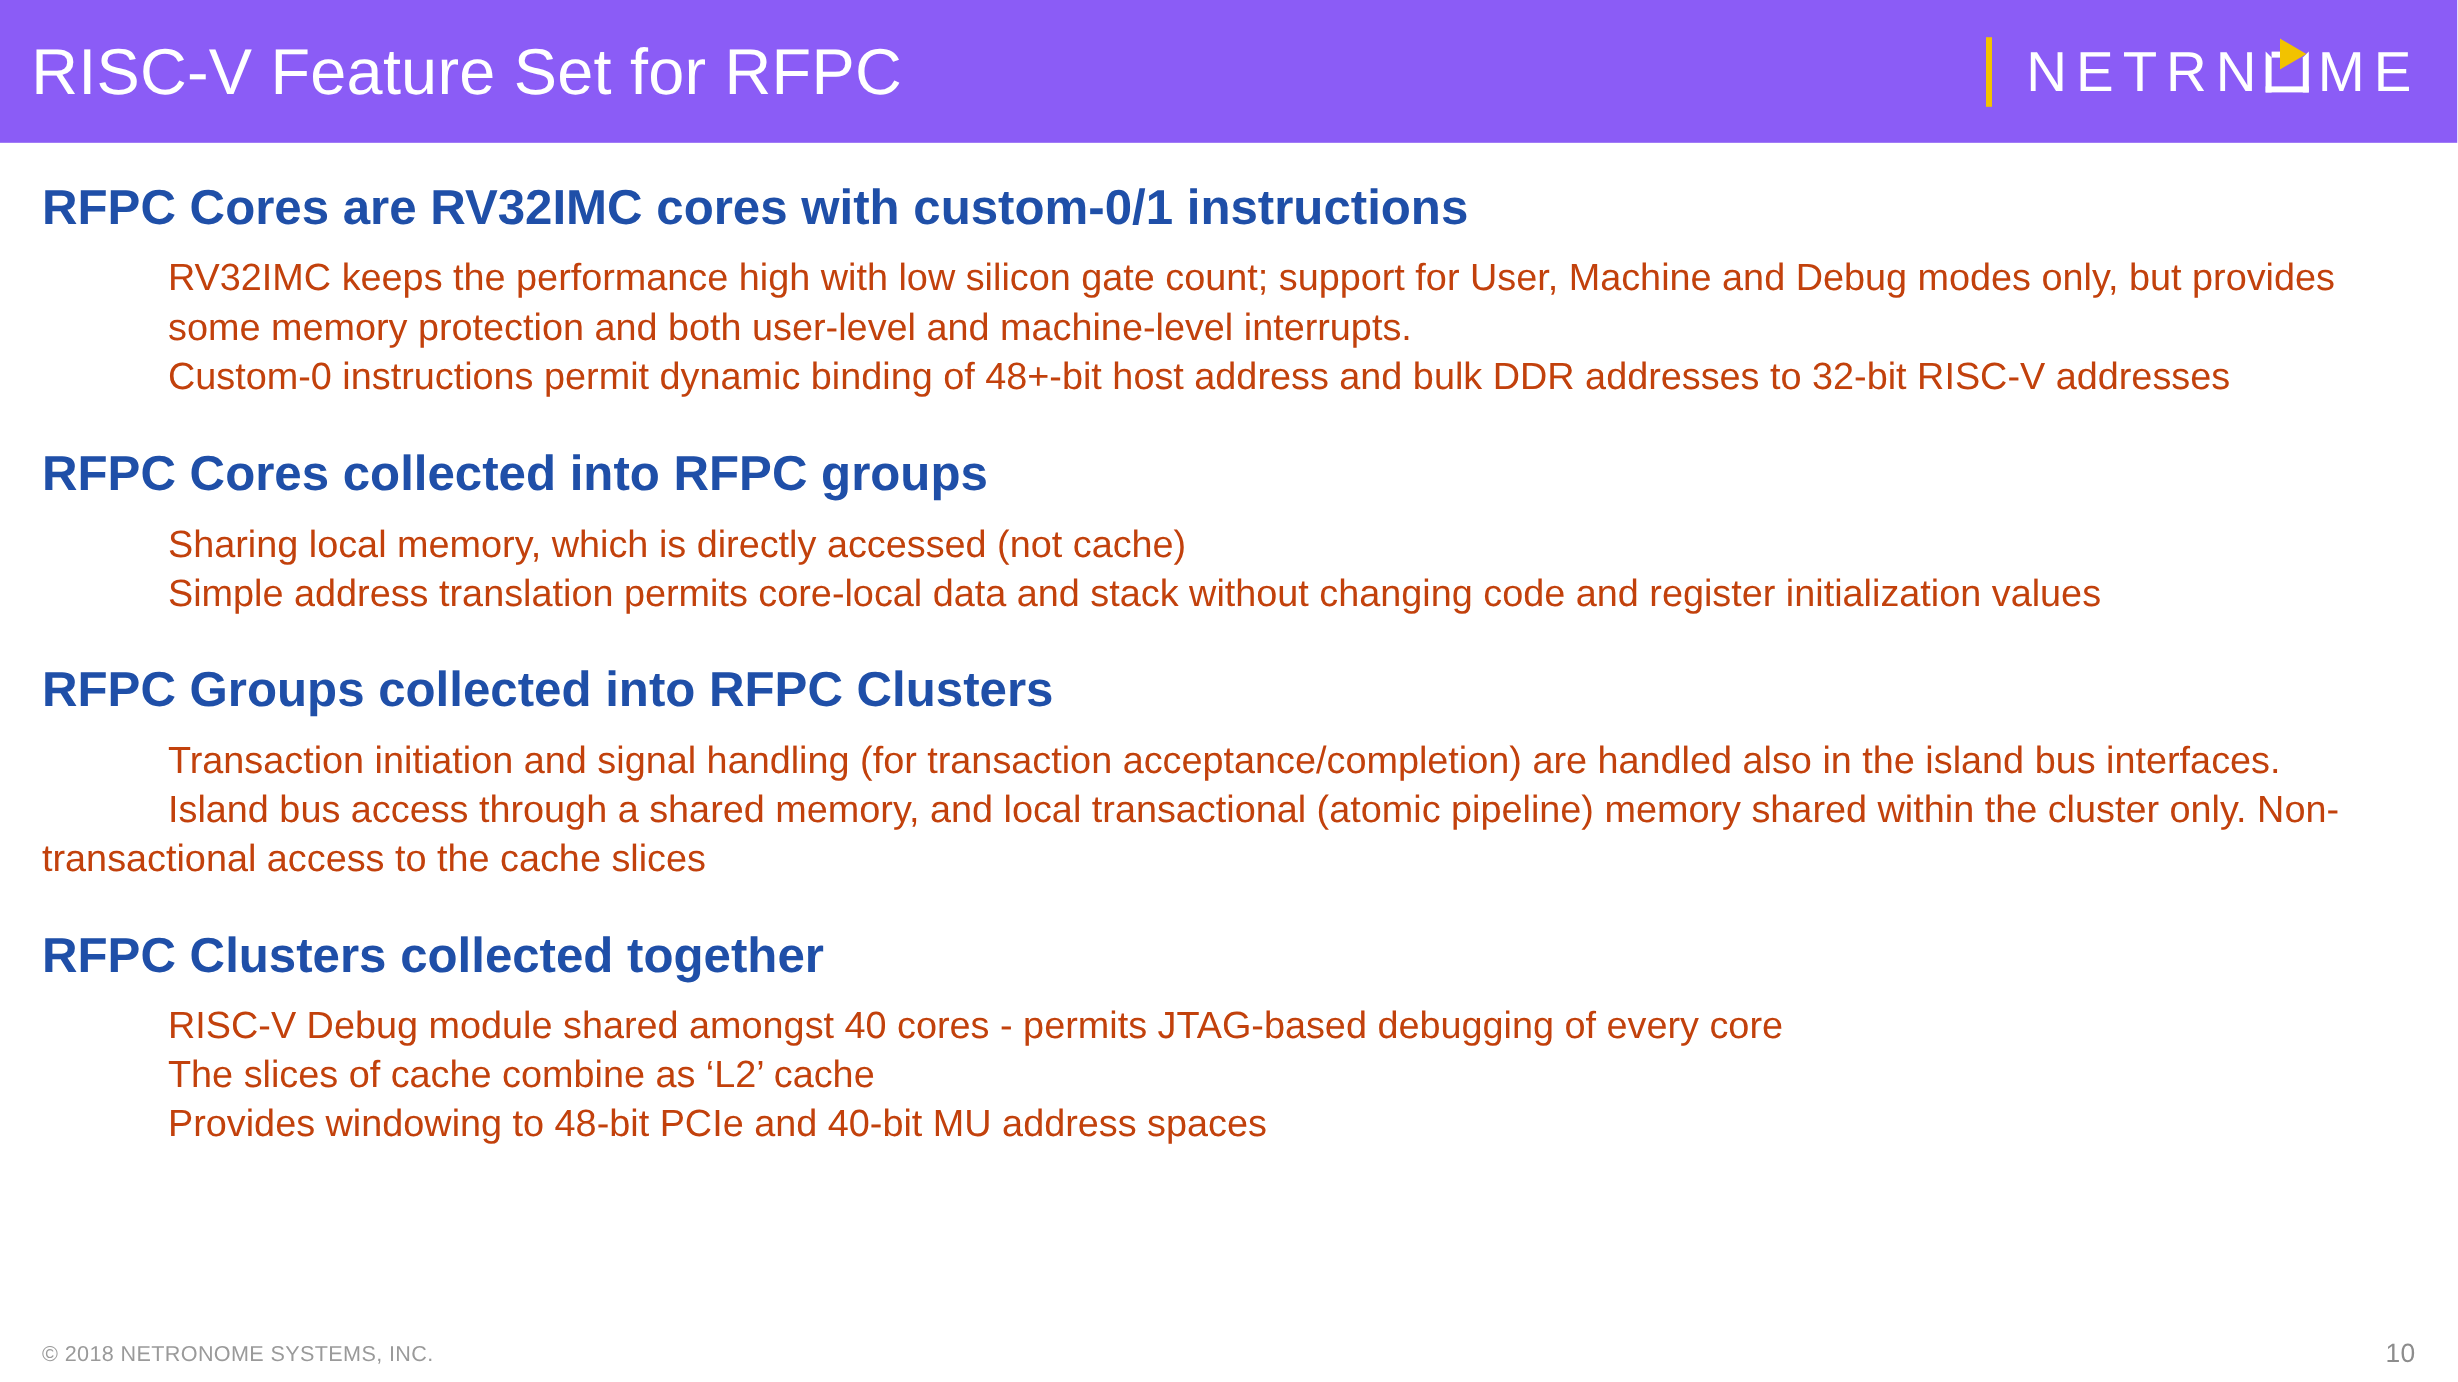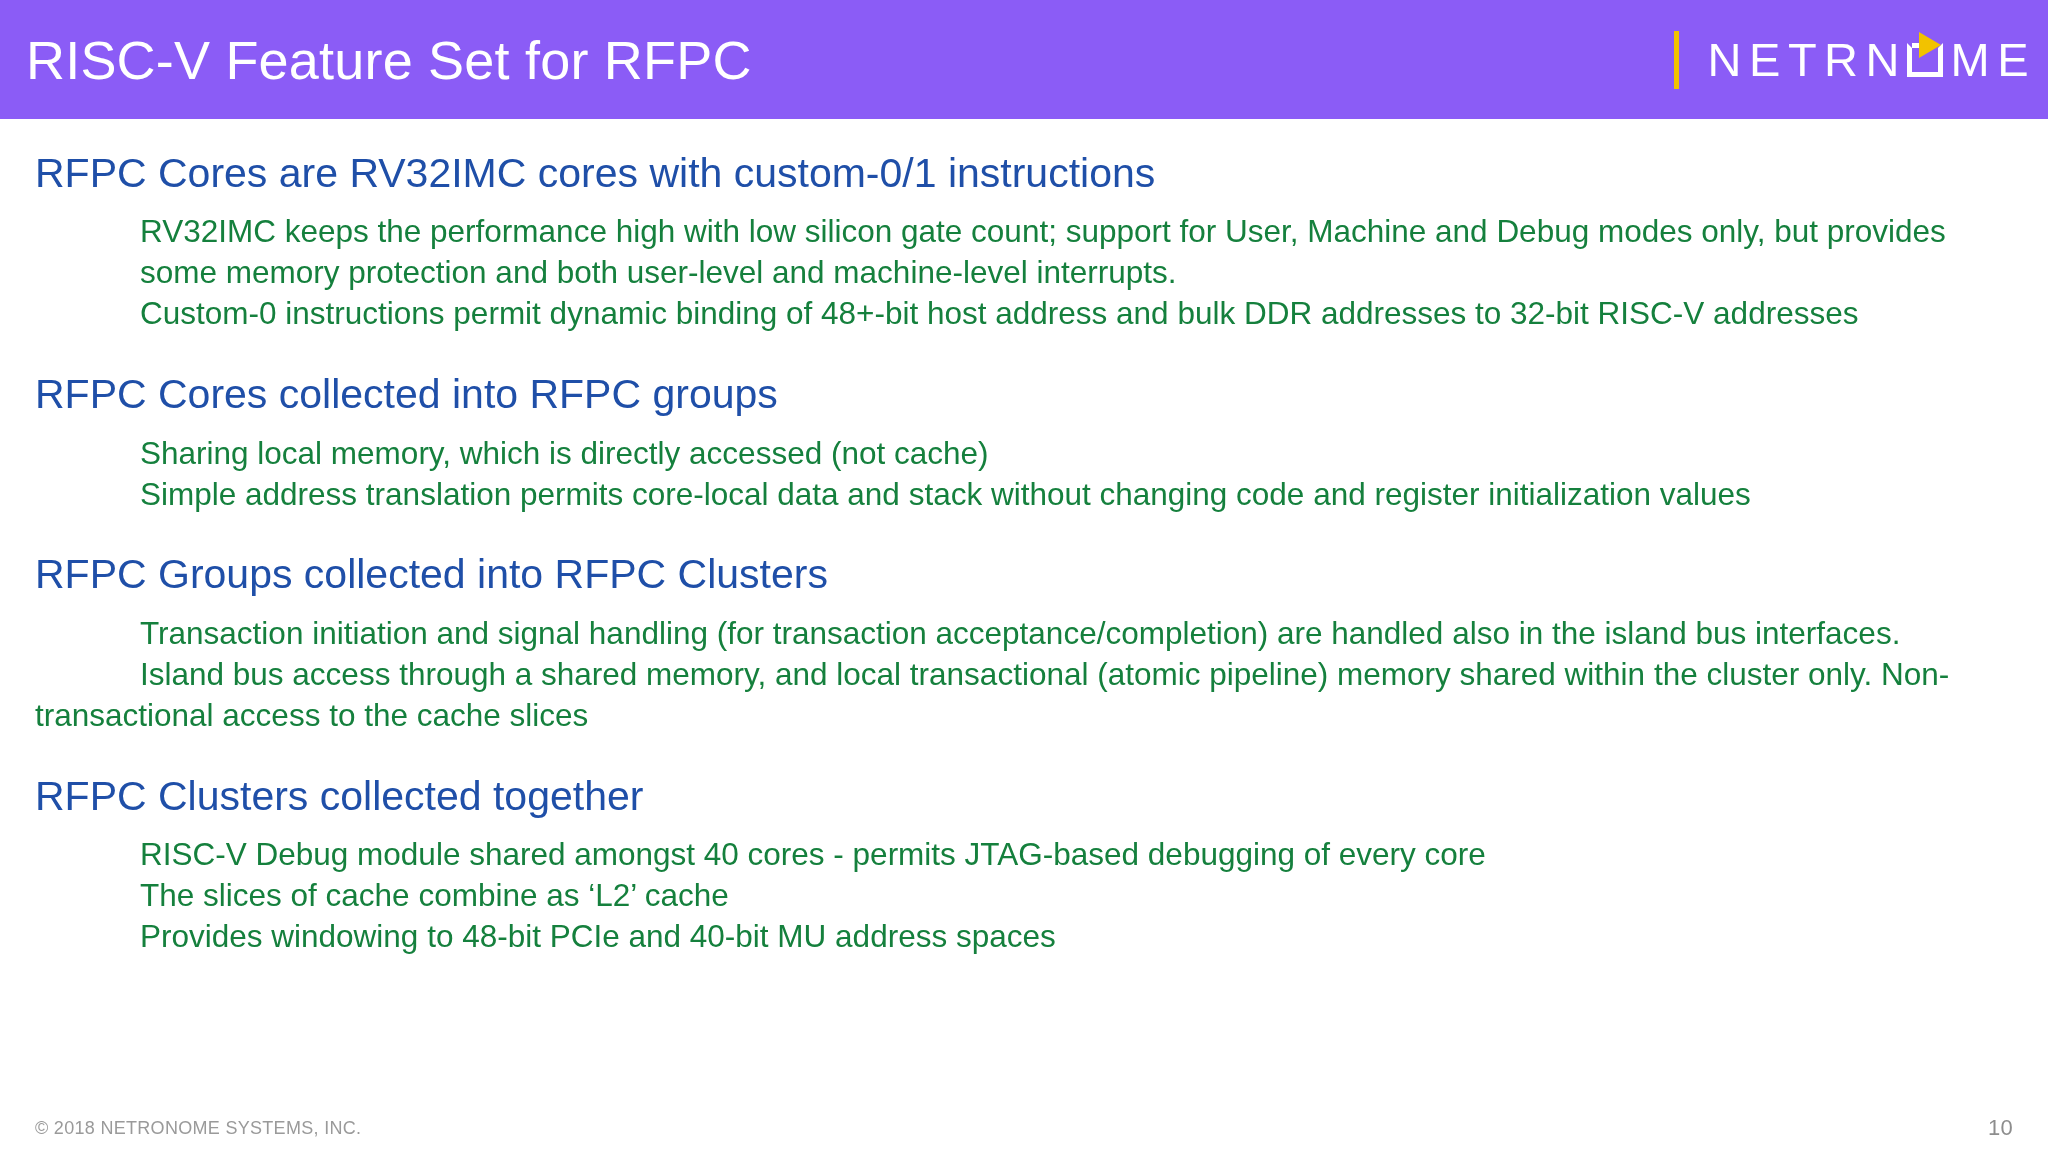--- a/index.html
+++ b/index.html
@@ -40,21 +40,21 @@
     letter-spacing: 0.2px;
     margin-left: 26px;
     line-height: 1;
     white-space: nowrap;
   }
 
   
   .logo-block {
     display: flex;
     align-items: center;
-    margin-right: 12px;
+    margin-right: 31px;
     height: 62px;
   }
   .logo-rule {
     width: 5px;
     height: 58px;
     background: #f2c200;
     margin-right: 29px;
   }
   .logo-word {
     display: flex;
@@ -106,28 +106,28 @@
   }
 
   .section {
     margin: 0;
     padding: 0;
   }
 
   .section-head {
     color: #1f4fa8;
     font-size: 41px;
-    font-weight: 400;
+    font-weight: 700;
     line-height: 1.18;
     padding-left: 35px;
     white-space: nowrap;
   }
 
   .section-body {
-    color: #15803d;
+    color: #c2410c;
     font-size: 31.5px;
     font-weight: 400;
     line-height: 1.30;
     padding-left: 140px;
     padding-right: 24px;
   }
   .section-body p {
     margin: 0;
   }
   

